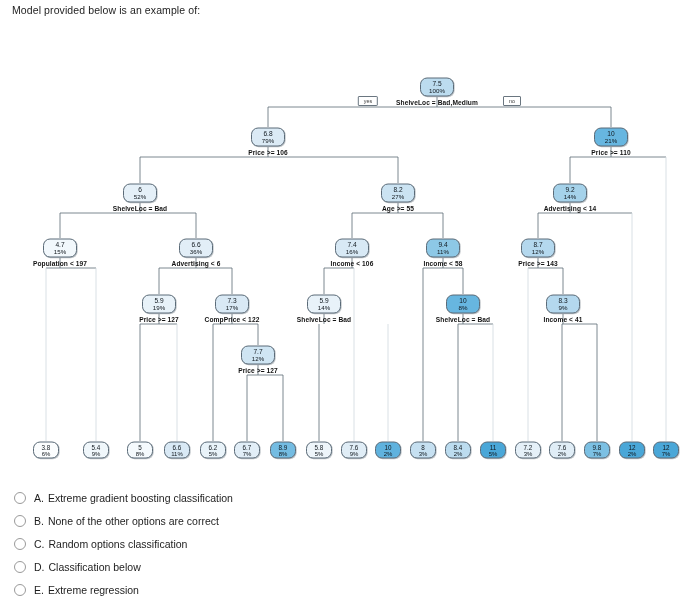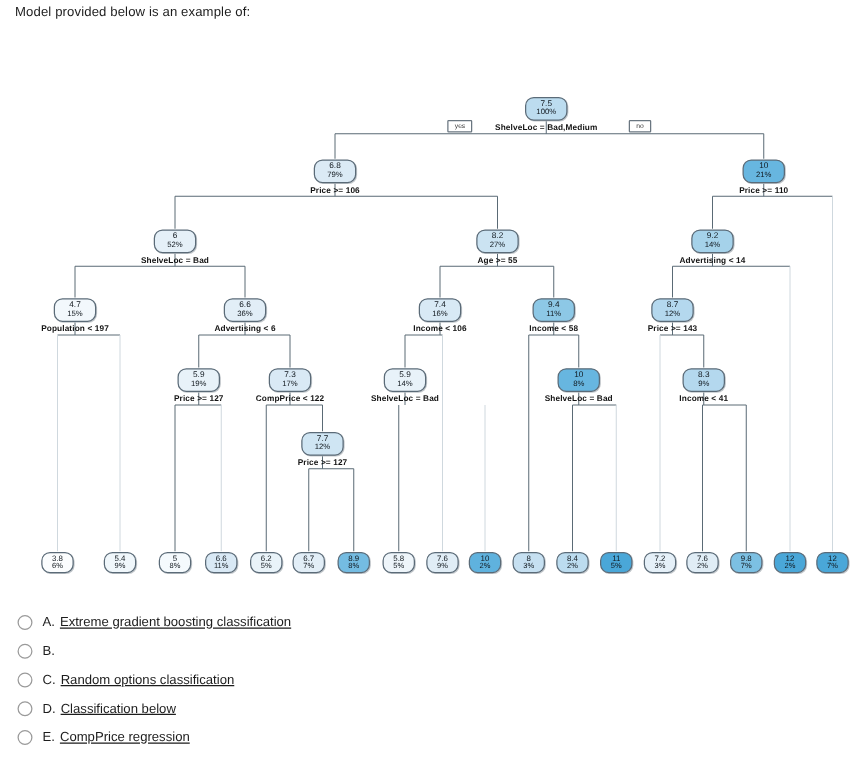--- a/index.html
+++ b/index.html
@@ -110,21 +110,21 @@
     border: 1px solid #9a9a9a;
     border-radius: 50%;
     background: #ffffff;
     margin-right: 8px;
     flex: 0 0 auto;
   }
   .option-letter {
     margin-right: 4px;
     white-space: nowrap;
   }
-  .option-label { white-space: nowrap; text-decoration: underline; }
+  .option-label { white-space: nowrap; }
 </style>
 </head>
 <body>
 
 <div id="question-text">Model provided below is an example of:</div>
 
 <div id="tree-figure">
   <svg id="tree-svg" width="688" height="450">
     <g fill="none" stroke="#5a6a75" stroke-width="0.8">
 
@@ -381,29 +381,30 @@
 
 <div id="options-list">
     <div class="option-row">
       <span class="option-radio"></span>
       <span class="option-letter">A.</span>
       <span class="option-label">Extreme gradient boosting classification</span>
     </div>
     <div class="option-row">
       <span class="option-radio"></span>
       <span class="option-letter">B.</span>
+      <span class="option-label">None of the other options are correct</span>
     </div>
     <div class="option-row">
       <span class="option-radio"></span>
       <span class="option-letter">C.</span>
       <span class="option-label">Random options classification</span>
     </div>
     <div class="option-row">
       <span class="option-radio"></span>
       <span class="option-letter">D.</span>
       <span class="option-label">Classification below</span>
     </div>
     <div class="option-row">
       <span class="option-radio"></span>
       <span class="option-letter">E.</span>
-      <span class="option-label">CompPrice regression</span>
+      <span class="option-label">Extreme regression</span>
     </div>
   </div>
 
 </body></html>

